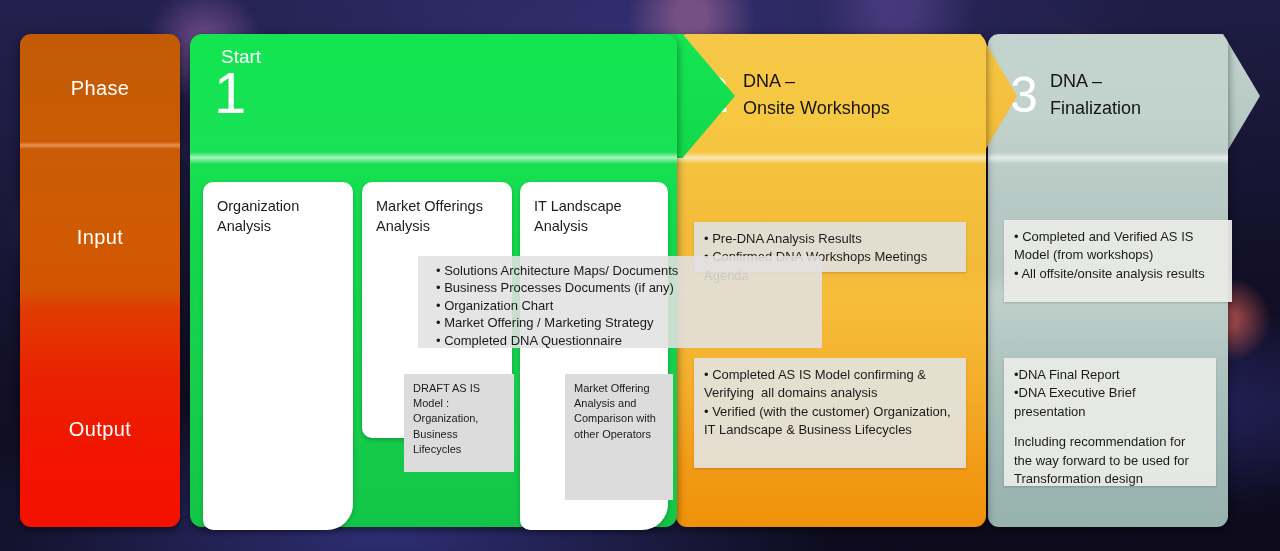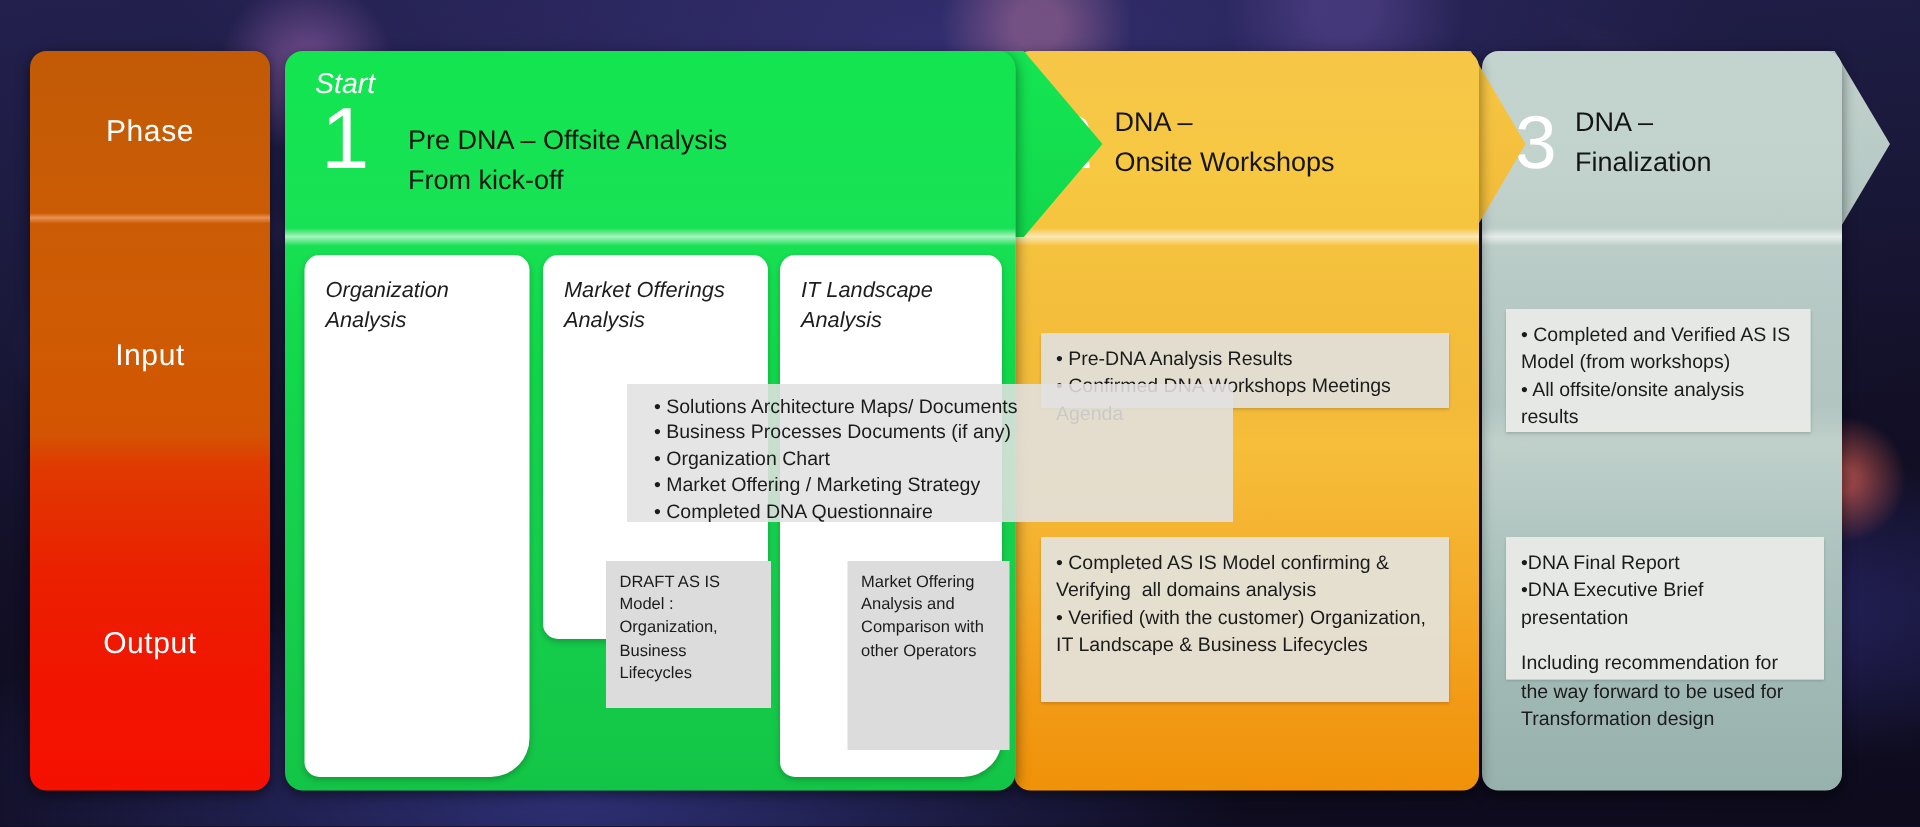--- a/index.html
+++ b/index.html
@@ -102,40 +102,40 @@
 
   
   .sheen{position:absolute;left:0;top:118px;height:12px;
     background:linear-gradient(180deg,rgba(255,255,255,0) 0%,rgba(255,255,255,.62) 48%,rgba(255,255,255,0) 100%);
     pointer-events:none;z-index:3;}
   #p1 .sheen{width:487px;}
   #p2 .sheen{width:310px;}
   #p3 .sheen{width:240px;}
 
   
-  .start-label{position:absolute;left:20px;top:12px;color:#fff;font-size:19px;font-style:italic;}
+  .start-label{position:absolute;left:31px;top:12px;color:#fff;font-size:19px;}
   .pnum{position:absolute;color:#fff;font-weight:300;line-height:1;}
   #p1 .pnum{left:24px;top:30px;font-size:58px;}
   #p2 .pnum{left:25px;top:36px;font-size:50px;}
   #p3 .pnum{left:22px;top:36px;font-size:50px;}
   .ptitle{position:absolute;color:#151515;font-size:18px;line-height:1.5;}
   #p1 .ptitle{left:82px;top:46px;}
   #p2 .ptitle{left:67px;top:34px;}
   #p3 .ptitle{left:62px;top:34px;}
 
   
   .wcard{position:absolute;background:#fff;
     box-shadow:0 2px 4px rgba(0,0,0,.22);}
   #w1{left:13px;top:12px;width:150px;height:348px;
       border-radius:10px 10px 26px 10px;}
   #w2{left:172px;top:12px;width:150px;height:256px;
       border-radius:10px 10px 26px 10px;}
   #w3{left:330px;top:12px;width:148px;height:348px;
       border-radius:10px 10px 26px 10px;}
-  .wcards{position:absolute;left:0;top:124px;width:487px;height:360px;font-style:italic;}
+  .wcards{position:absolute;left:0;top:136px;width:487px;height:360px;}
   .wtitle{position:absolute;left:14px;top:14px;right:10px;
     font-size:14.5px;color:#1d1d1d;line-height:1.4;}
 
   
   #p1-input-box{
     position:absolute;left:228px;top:222px;width:404px;height:92px;z-index:9;
     background:rgba(225,225,225,.88);
     font-size:13px;color:#1b1b1b;line-height:1.34;
     padding:6px 12px 0 18px;box-sizing:border-box;
   }
@@ -150,23 +150,23 @@
 
   
   .gbox{position:absolute;font-size:13px;color:#1b1b1b;line-height:1.42;
     padding:8px 10px;box-sizing:border-box;z-index:9;}
   #p2-input{left:18px;top:188px;width:272px;height:50px;
     background:rgba(224,222,214,.95);box-shadow:0 1px 2px rgba(0,0,0,.18);}
   #p2-output{left:18px;top:324px;width:272px;height:110px;
     background:rgba(228,226,217,.95);box-shadow:0 1px 2px rgba(0,0,0,.18);}
 
   
-  #p3-input{left:16px;top:172px;width:203px;height:82px;
+  #p3-input{left:16px;top:186px;width:228px;height:82px;
     background:rgba(233,234,231,.95);box-shadow:0 1px 2px rgba(0,0,0,.18);}
-  #p3-output{left:16px;top:324px;width:212px;height:95px;
+  #p3-output{left:16px;top:324px;width:212px;height:128px;
     background:rgba(233,234,231,.95);box-shadow:0 1px 2px rgba(0,0,0,.18);}
   .gbox .spacer{height:12px;}
 </style>
 </head>
 <body>
 
 <div id="bg">
   <div class="streak s1"></div>
   <div class="streak s2"></div>
   <div class="streak s3"></div>
@@ -225,24 +225,20 @@
 </div>
 
 <div class="panel" id="p1">
   <div class="tip"></div>
   <div class="body"></div>
   <div class="sheen"></div>
 
   <div class="header-txt">
     <div class="start-label">Start</div>
     <div class="pnum">1</div>
-    <div class="ptitle">
-      <div>Pre DNA – Offsite Analysis</div>
-      <div>From kick-off</div>
-    </div>
   </div>
 
   <div class="wcards">
     <div class="wcard" id="w1">
       <div class="wtitle">
         <div>Organization</div>
         <div>Analysis</div>
       </div>
     </div>
     <div class="wcard" id="w2">

